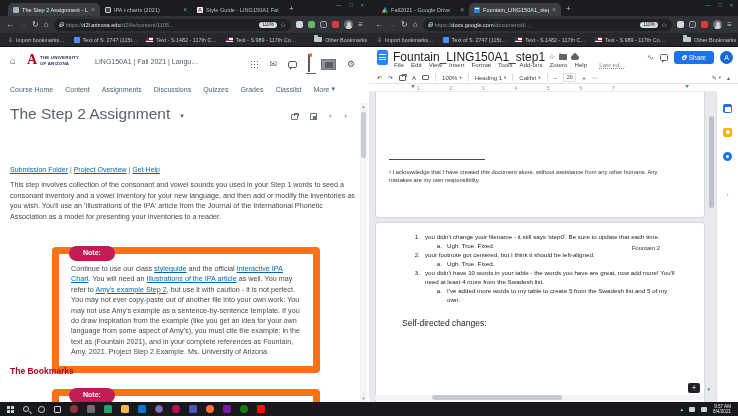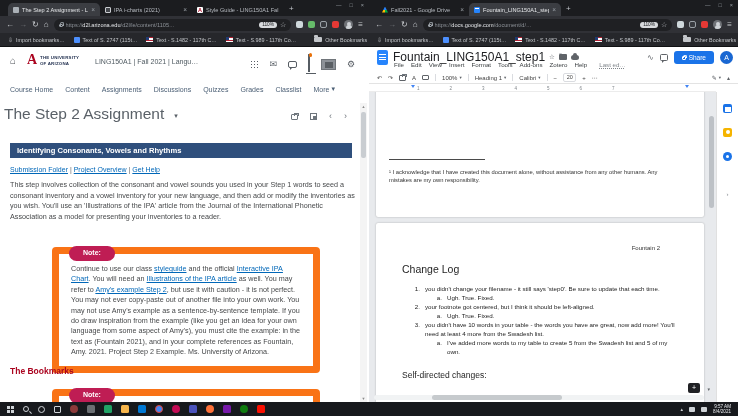--- a/index.html
+++ b/index.html
@@ -62,21 +62,21 @@
   .chatic::after{content:"";position:absolute;left:1.5px;bottom:-3px;border:1.8px solid transparent;border-top-color:#565c63;border-left-color:#565c63}
   .bellwrap{position:relative}
   .bellic{width:7px;height:6px;border:1px solid #565c63;border-bottom:none;border-radius:4px 4px 0 0}
   .bellic::after{content:"";position:absolute;left:-1.5px;bottom:-1px;width:10px;height:1px;background:#565c63}
   .belldot{position:absolute;top:-2px;right:-2.5px;width:3.5px;height:3.5px;border-radius:50%;background:#e8710a}
   .d2lavatar{width:15px;height:11px;background:#8d9298;border:1px solid #70757a;position:relative}
   .d2lavatar::after{content:"";position:absolute;left:3px;top:2px;width:8px;height:6px;background:#5a5f64}
   .gearg{font-size:9px;line-height:9px}
   .d2l-nav{position:absolute;left:10px;top:38px;display:flex;gap:12px;font-size:7px;color:#4a5e74}
   .d2l-nav .ni{display:flex;gap:2px;align-items:center}
-  .d2l-title{position:absolute;left:4px;top:58px;font-size:15.5px;color:#5a6168;display:flex;align-items:center;gap:10px}
+  .d2l-title{position:absolute;left:10px;top:58px;font-size:15.5px;color:#5a6168;display:flex;align-items:center;gap:10px}
   .d2l-title .caret{font-size:7px;color:#5a6168;margin-top:3px}
   .titleicons{position:absolute;top:65px;right:22px;display:flex;align-items:center;gap:12px;color:#6e757c}
   .printic{width:7px;height:6px;border:1px solid #6e757c;border-radius:1px;position:relative}
   .printic::before{content:"";position:absolute;left:1.5px;top:-2px;width:3px;height:2px;border:0.8px solid #6e757c;border-bottom:none}
   .expandic{width:7px;height:7px;border:1px solid #6e757c;position:relative}
   .expandic::after{content:"";position:absolute;left:2px;top:2px;width:2.5px;height:2.5px;background:#6e757c}
   .chev{font-size:9px;line-height:9px}
   .banner{position:absolute;left:10px;top:96px;width:342px;height:15px;background:#2f4f7c;color:#fff;font-weight:bold;font-size:7.6px;line-height:15px;padding-left:7px}
   .linkrow{position:absolute;left:10px;top:119px;font-size:7px;color:#666}
   .bluelink{color:#0067b8;text-decoration:underline}
@@ -263,21 +263,20 @@
       <div class="d2l-title">
         <span>The Step 2 Assignment</span>
           <span class="caret">▾</span>
       </div>
       <div class="titleicons">
         <span class="printic"></span>
         <span class="expandic"></span>
         <span class="chev">‹</span>
         <span class="chev">›</span>
       </div>
-      <div class="banner">Identifying Consonants, Vowels and Rhythms</div>
       <div class="linkrow">
         <span class="bluelink">Submission Folder</span>
         <span>|</span>
         <span class="bluelink">Project Overview</span>
         <span>|</span>
         <span class="bluelink">Get Help</span>
       </div>
       <div class="intro">This step involves collection of the consonant and vowel sounds you used in your Step 1 words to seed a consonant inventory and a vowel inventory for your new language, and then add or modify the inventories as you wish.  You'll use an 'Illustrations of the IPA' article from the Journal of the International Phonetic Association as a model for presenting your inventories to a reader.</div>
 
       <div class="notebox note1">
@@ -440,21 +439,20 @@
         <span class="rmark" style="left:316px"></span>
       </div>
 
       <div class="canvas">
         <div class="dpage p1">
           <div class="fn-div"></div>
           <div class="fn-text">¹ I acknowledge that I have created this document alone, without assistance from any other humans.  Any mistakes are my own responsibility.</div>
         </div>
         <div class="dpage p2">
           <div class="p2head">Fountain 2</div>
-          <div class="dh1">Change Log</div>
           <div class="dlist">
             <div class="li">
                 <span class="num">1.</span>
                 <span>you didn't change your filename - it still says 'step0'.  Be sure to update that each time.</span>
               </div>
             <div class="li sub">
                 <span class="num">a.</span>
                 <span>Ugh. True. Fixed.</span>
               </div>
             <div class="li">

